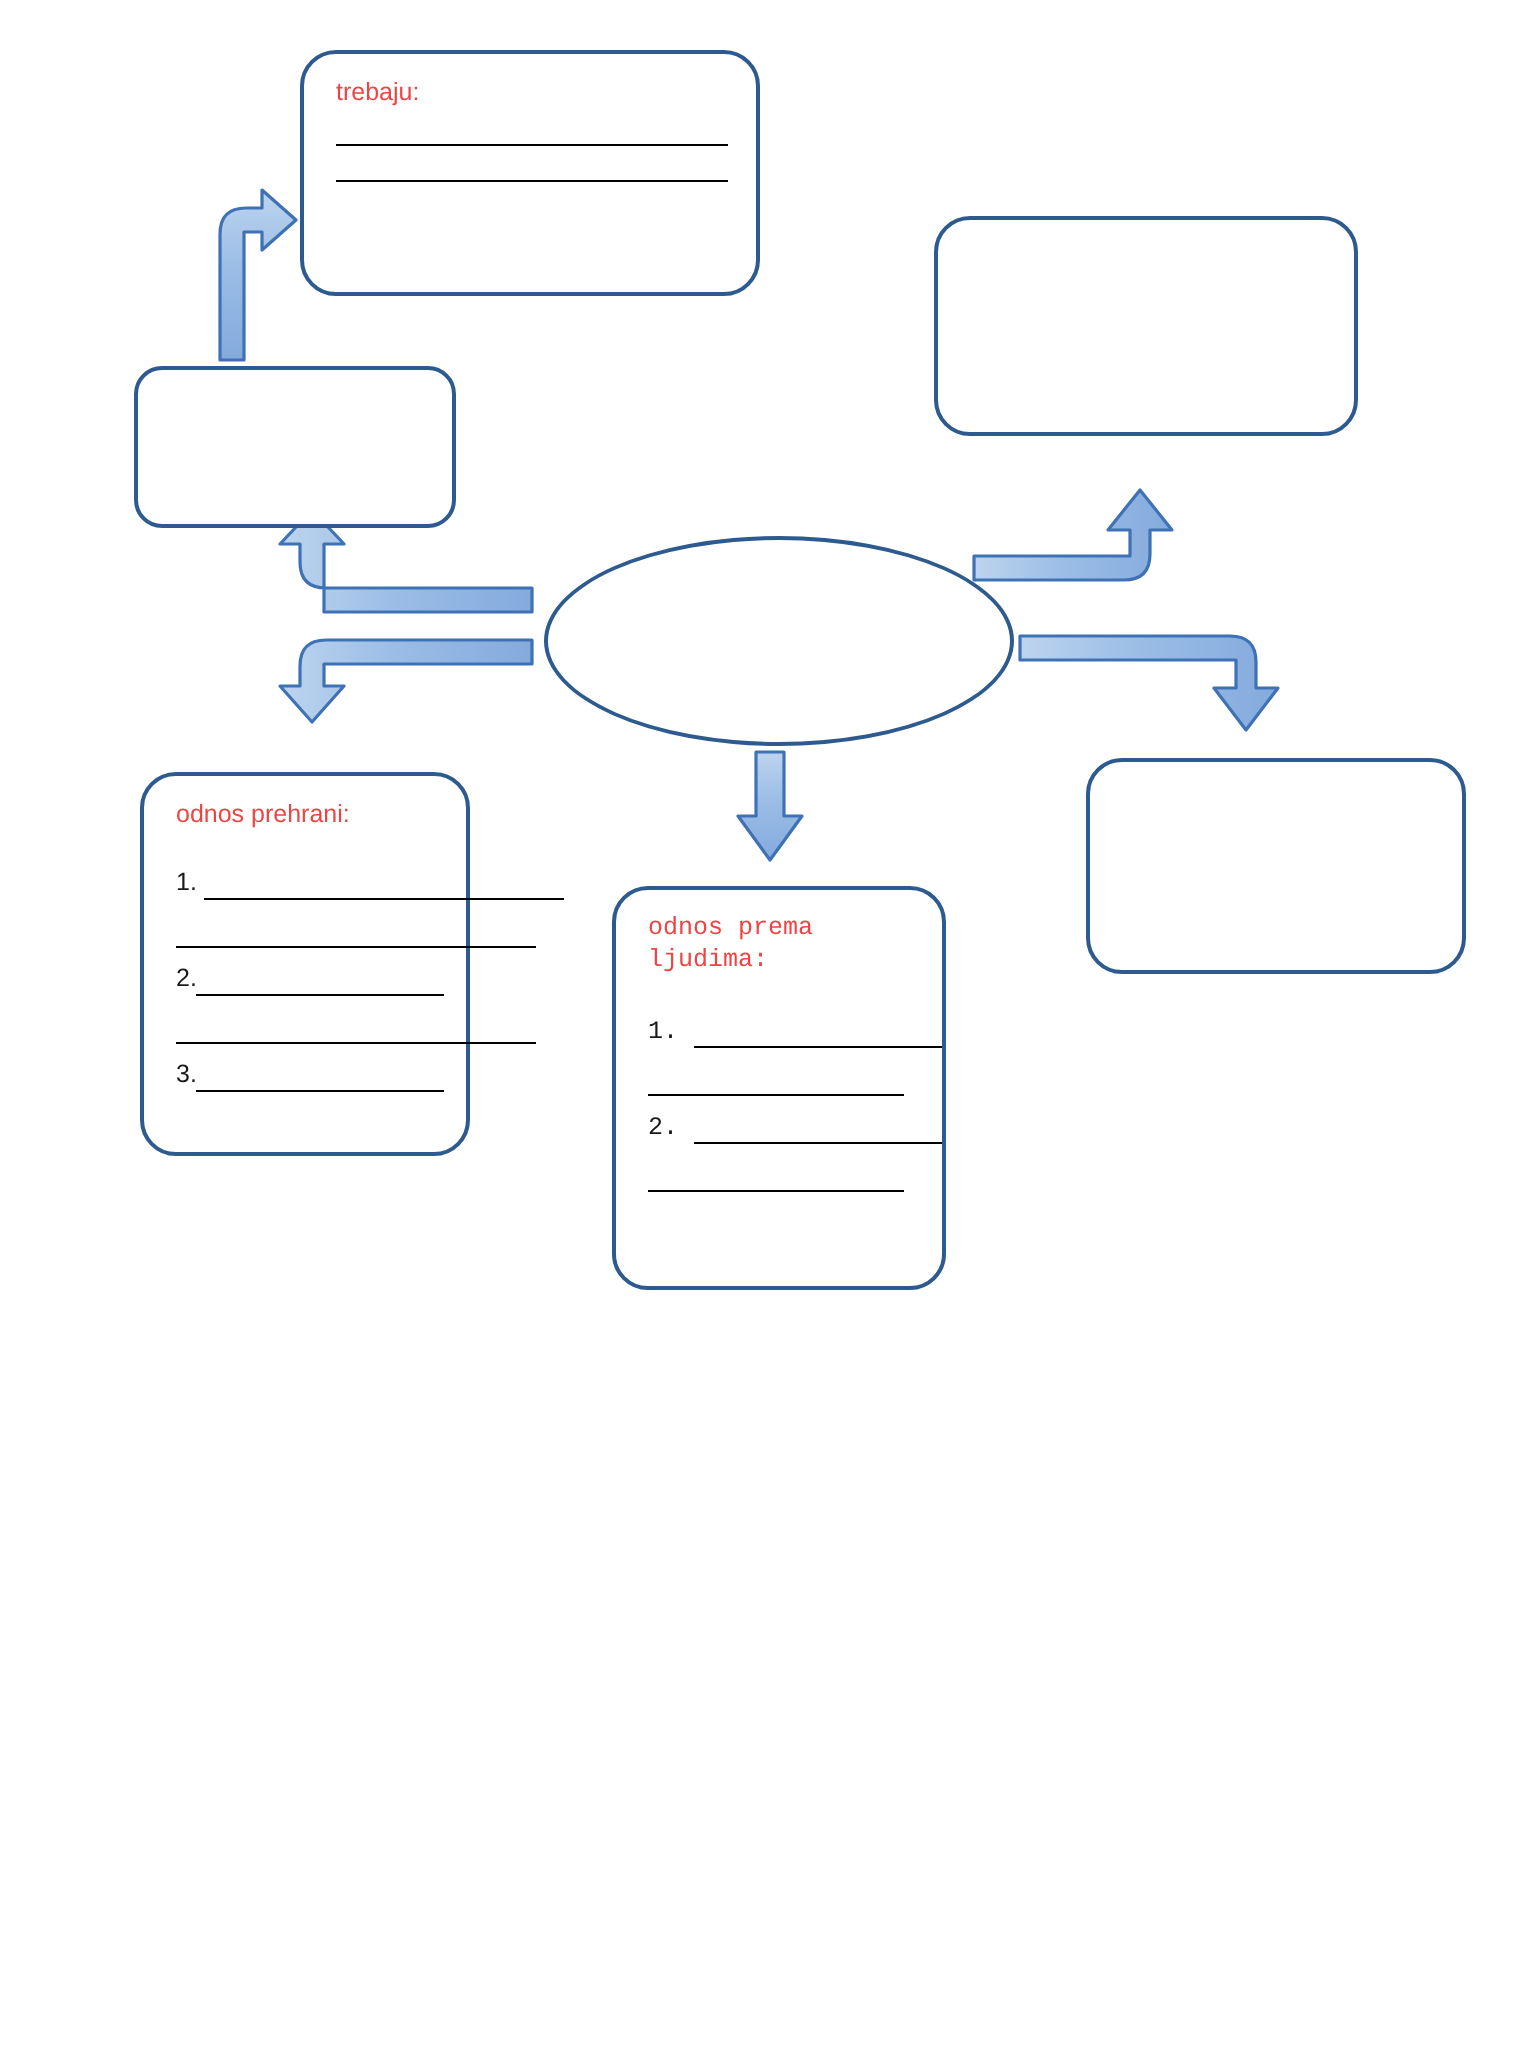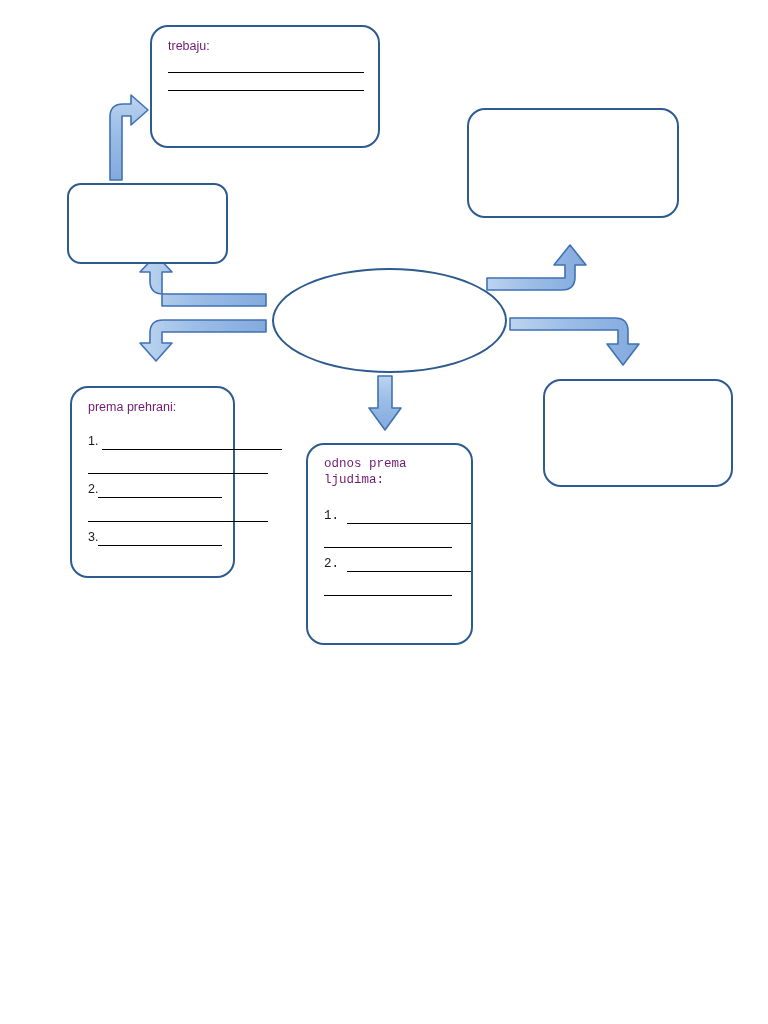--- a/index.html
+++ b/index.html
@@ -37,21 +37,21 @@
     border-radius: 50%;
   }
   .node-inner {
     padding: 12px 14px 10px 16px;
     font-size: 12.5px;
     color: #1a1a1a;
     line-height: 1.25;
   }
   .node-title {
     font-size: 12.5px;
-    color: #701a75;
+    color: #ef4444;
     white-space: pre-line;
     margin-bottom: 4px;
   }
   .blank-row {
     display: flex;
     align-items: flex-end;
     font-size: 12.5px;
     color: #1a1a1a;
     height: 24px;
   }
@@ -190,21 +190,21 @@
   </div>
 
   <div class="node node-rounded-lg" style="left:543px; top:379px; width:190px; height:108px;">
     <div class="node-inner">
       <div class="node-title"></div>
     </div>
   </div>
 
   <div class="node node-rounded-lg" style="left:70px; top:386px; width:165px; height:192px;">
     <div class="node-inner">
-      <div class="node-title">prema prehrani:</div>
+      <div class="node-title">odnos prehrani:</div>
       <div style="margin-top:10px;">
         <div class="blank-row">
           <span class="num">1. </span>
           <span class="rule rule-w-long"></span>
         </div>
         <div class="blank-row">
           <span class="num"></span>
           <span class="rule rule-w-long"></span>
         </div>
         <div class="blank-row">

